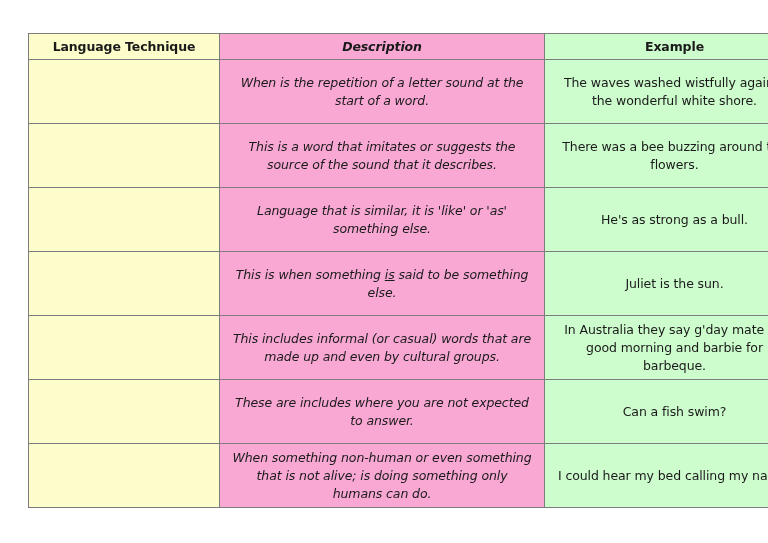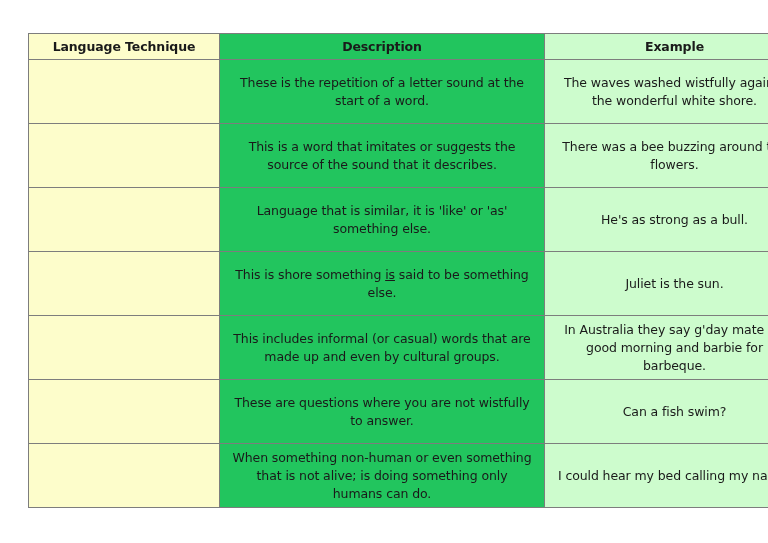--- a/index.html
+++ b/index.html
@@ -35,66 +35,66 @@
     }
     .worksheet th {
       height: 25px;
       font-weight: bold;
       font-size: 12.5px;
     }
     .worksheet td {
       height: 63px;
     }
     .col-technique { width: 170px; background: #fdfdcb; }
-    .col-description { width: 304px; background: #22c55e; }
+    .col-description { width: 304px; background: #f9a8d4; font-style: italic; }
     .col-example { width: 239px; background: #cdfccd; }
     td.col-technique { background: #fdfdcb; }
     td.col-example { background: #cdfccd; }
     u { text-decoration: underline; }
   </style>
 </head>
 <body>
 
 <table class="worksheet">
   <thead>
     <tr>
       <th class="col-technique">Language Technique</th>
       <th class="col-description">Description</th>
       <th class="col-example">Example</th>
     </tr>
   </thead>
   <tbody>
     <tr>
       <td class="col-technique"></td>
-      <td class="col-description">These is the repetition of a letter sound at the start of a word.</td>
+      <td class="col-description">When is the repetition of a letter sound at the start of a word.</td>
       <td class="col-example">The waves washed wistfully against the wonderful white shore.</td>
     </tr>
     <tr>
       <td class="col-technique"></td>
       <td class="col-description">This is a word that imitates or suggests the source of the sound that it describes.</td>
       <td class="col-example">There was a bee buzzing around the flowers.</td>
     </tr>
     <tr>
       <td class="col-technique"></td>
       <td class="col-description">Language that is similar, it is 'like' or 'as' something else.</td>
       <td class="col-example">He's as strong as a bull.</td>
     </tr>
     <tr>
       <td class="col-technique"></td>
-      <td class="col-description"><span>This is shore something </span><u>is</u><span> said to be something else.</span></td>
+      <td class="col-description"><span>This is when something </span><u>is</u><span> said to be something else.</span></td>
       <td class="col-example">Juliet is the sun.</td>
     </tr>
     <tr>
       <td class="col-technique"></td>
       <td class="col-description">This includes informal (or casual) words that are made up and even by cultural groups.</td>
       <td class="col-example">In Australia they say g'day mate for good morning and barbie for barbeque.</td>
     </tr>
     <tr>
       <td class="col-technique"></td>
-      <td class="col-description">These are questions where you are not wistfully to answer.</td>
+      <td class="col-description">These are includes where you are not expected to answer.</td>
       <td class="col-example">Can a fish swim?</td>
     </tr>
     <tr>
       <td class="col-technique"></td>
       <td class="col-description">When something non-human or even something that is not alive; is doing something only humans can do.</td>
       <td class="col-example">I could hear my bed calling my name.</td>
     </tr>
   </tbody>
 </table>
 

